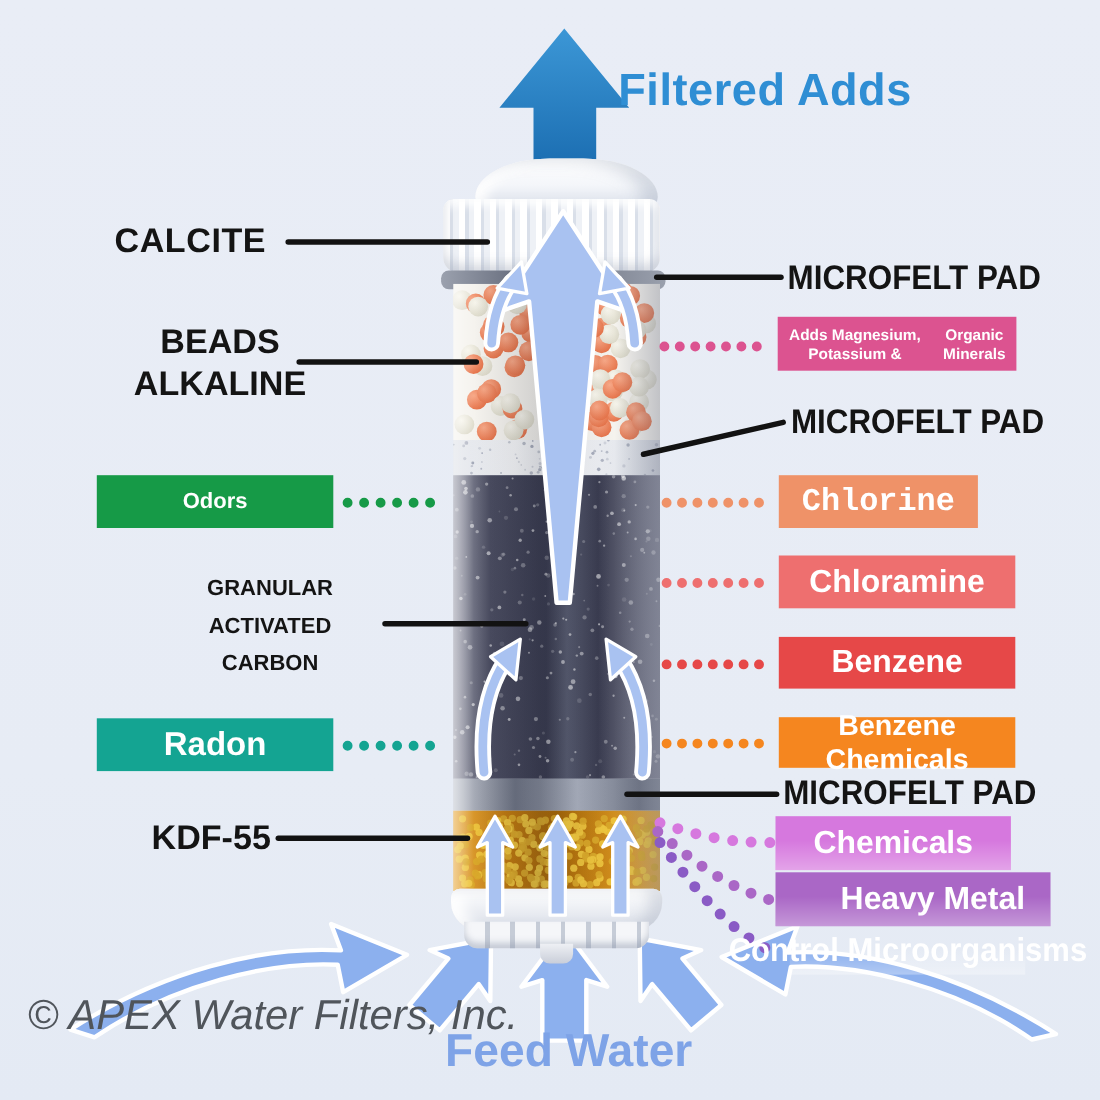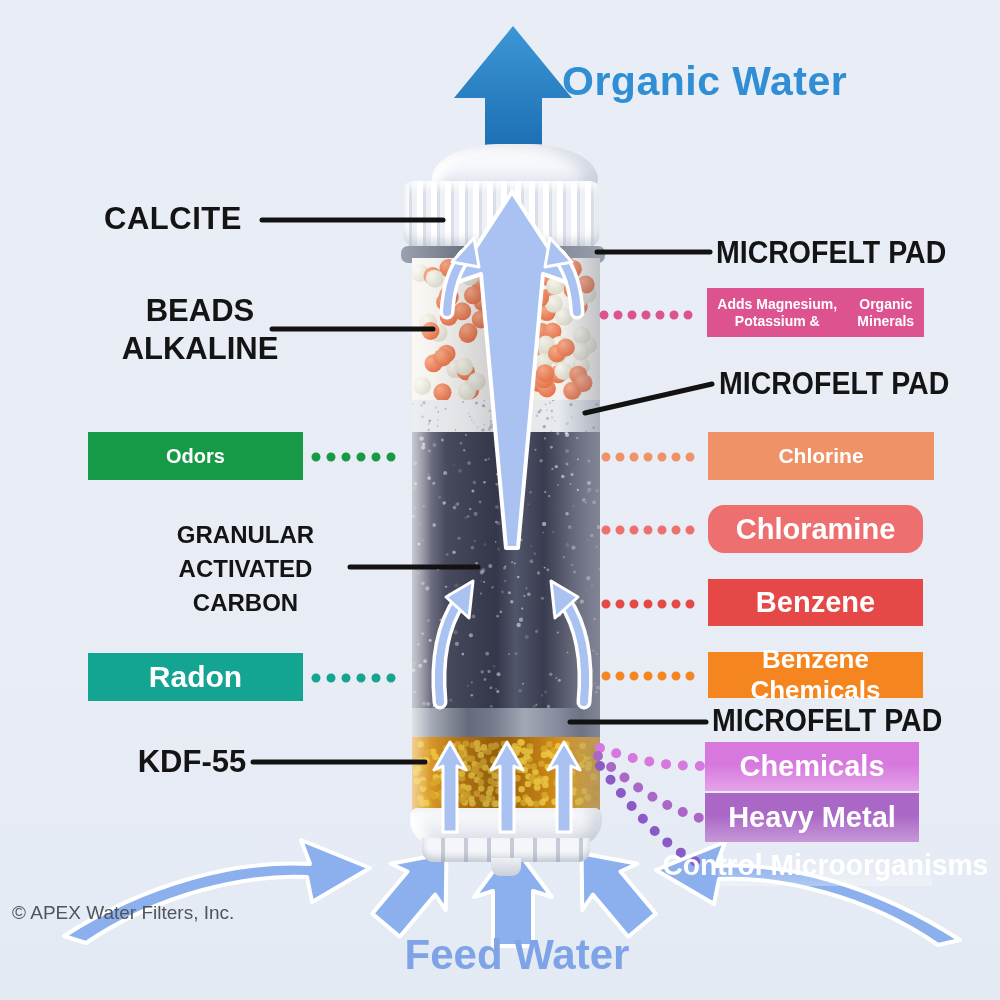--- a/index.html
+++ b/index.html
@@ -61,49 +61,49 @@
   #base-nub{
     left:491px;top:858px;width:30px;height:18px;
     background:linear-gradient(180deg,#eef0f4,#c9ced9);
     border-radius:0 0 9px 9px;
   }
 
   
   .lbl{position:absolute;font-weight:800;color:#141414;text-align:center;}
   #lbl-calcite{left:88px;top:201px;width:170px;font-size:31px;letter-spacing:.5px;}
   #lbl-alkaline{left:105px;top:292px;width:190px;font-size:31px;line-height:38px;}
-  #lbl-gac{left:148px;top:518px;width:195px;font-size:24px;line-height:34px;}
+  #lbl-gac{left:148px;top:518px;width:195px;font-size:20px;line-height:34px;}
   #lbl-kdf{left:128px;top:744px;width:128px;font-size:31px;}
   .mf{position:absolute;font-size:31px;font-weight:800;color:#141414;white-space:nowrap;
       transform:scaleX(.92);transform-origin:left center;}
   #mf1{left:716px;top:235px;}
   #mf2{left:719px;top:366px;}
   #mf3{left:712px;top:703px;}
 
   .box{position:absolute;display:flex;align-items:center;justify-content:center;
        color:#fff;font-weight:800;text-align:center;}
   #box-odors{left:88px;top:432px;width:215px;height:48px;font-size:20px;}
   #box-radon{left:88px;top:653px;width:215px;height:48px;font-size:30px;}
-  #box-chlorine{left:708px;top:432px;width:226px;height:48px;font-size:21px;}
+  #box-chlorine{left:708px;top:432px;width:181px;height:48px;font-size:29px;font-family:Liberation Mono, monospace;}
   #box-chloramine{left:708px;top:505px;width:215px;height:48px;font-size:29px;}
   #box-benzene{left:708px;top:579px;width:215px;height:47px;font-size:29px;}
   #box-organic{left:708px;top:652px;width:215px;height:46px;font-size:26px;}
   #box-bacteria{left:705px;top:742px;width:214px;height:49px;font-size:29px;}
   #box-heavy{left:705px;top:793px;width:214px;height:49px;font-size:29px;}
   #box-control{left:718px;top:844px;width:214px;height:42px;font-size:30px;}
   .glow{background-image:linear-gradient(180deg,rgba(255,255,255,0) 45%,rgba(255,255,255,.32) 100%);}
   #box-control .squeeze{display:inline-block;transform:scaleX(.94);white-space:nowrap;}
   #note-minerals{left:707px;top:288px;width:217px;height:49px;font-size:14px;font-weight:700;
        line-height:17px;}
 
   #title-filtered{position:absolute;left:562px;top:58px;font-size:41px;font-weight:800;
        color:#2f8ed4;white-space:nowrap;letter-spacing:.5px;}
   #title-feed{position:absolute;left:377px;top:931px;width:280px;text-align:center;
        font-size:42px;font-weight:800;color:#7ea3e7;white-space:nowrap;}
-  #copyright{position:absolute;left:12px;top:902px;font-size:19px;font-weight:400;color:#50555b;}
+  #copyright{position:absolute;left:25px;top:902px;font-size:38px;font-weight:400;color:#50555b;font-style:italic;}
 </style>
 </head>
 <body>
 
 <div id="stage">
 
   <svg id="svg-behind" width="1000" height="1000" viewBox="0 0 1000 1000">
     <defs>
       <linearGradient id="gTop" x1="0" y1="0" x2="0" y2="1">
         <stop offset="0" stop-color="#3c97d6"></stop>
@@ -876,21 +876,21 @@
       <path d="M606 457 L700 457" stroke="#ef9268" stroke-dasharray="0 14"></path>
       <path d="M606 530 L700 530" stroke="#ee6f6f" stroke-dasharray="0 14"></path>
       <path d="M606 604 L700 604" stroke="#e64848" stroke-dasharray="0 14"></path>
       <path d="M606 676 L700 676" stroke="#f5861f" stroke-dasharray="0 14"></path>
       <path d="M600 748 C640 762 668 766 700 766" stroke="#d678de" stroke-width="10" stroke-dasharray="0 17"></path>
       <path d="M598 756 C638 790 666 808 700 818" stroke="#aa67c6" stroke-width="10" stroke-dasharray="0 17"></path>
       <path d="M600 766 C632 808 660 844 700 864" stroke="#8a5bc5" stroke-width="10" stroke-dasharray="0 17"></path>
     </g>
   </svg>
 
-  <div id="title-filtered" class="overlay-label">Organic Water</div>
+  <div id="title-filtered" class="overlay-label">Filtered Adds</div>
   <div id="title-feed" class="overlay-label">Feed Water</div>
   <div id="copyright" class="overlay-label">© APEX Water Filters, Inc.</div>
 
   <div id="lbl-calcite" class="lbl overlay-label">CALCITE</div>
   <div id="lbl-alkaline" class="lbl overlay-label">
     <div>BEADS</div>
     <div>ALKALINE</div>
   </div>
   <div id="lbl-gac" class="lbl overlay-label">
     <div>GRANULAR</div>
@@ -901,23 +901,23 @@
   <div id="box-odors" class="box overlay-label" style="background-color: rgb(22, 154, 71);">Odors</div>
   <div id="box-radon" class="box overlay-label" style="background-color: rgb(20, 164, 146);">Radon</div>
 
   <div id="mf1" class="mf overlay-label">MICROFELT PAD</div>
   <div id="note-minerals" class="box overlay-label" style="background-color: rgb(220, 83, 144);">
     <div>Adds Magnesium, Potassium &amp;</div>
     <div>Organic Minerals</div>
   </div>
   <div id="mf2" class="mf overlay-label">MICROFELT PAD</div>
   <div id="box-chlorine" class="box overlay-label" style="background-color: rgb(239, 146, 104);">Chlorine</div>
-  <div id="box-chloramine" class="box overlay-label" style="background-color: rgb(238, 111, 111); border-radius: 16px;">Chloramine</div>
+  <div id="box-chloramine" class="box overlay-label" style="background-color: rgb(238, 111, 111);">Chloramine</div>
   <div id="box-benzene" class="box overlay-label" style="background-color: rgb(230, 72, 72);">Benzene</div>
   <div id="box-organic" class="box overlay-label" style="background-color: rgb(245, 134, 31);">Benzene Chemicals</div>
   <div id="mf3" class="mf overlay-label">MICROFELT PAD</div>
   <div id="box-bacteria" class="box glow overlay-label" style="background-color: rgb(214, 120, 222);">Chemicals</div>
-  <div id="box-heavy" class="box glow overlay-label" style="background-color: rgb(170, 103, 198);">Heavy Metal</div>
+  <div id="box-heavy" class="box glow overlay-label" style="background-color: rgb(170, 103, 198); padding-left: 36px;">Heavy Metal</div>
   <div id="box-control" class="box glow overlay-label">
     <span class="squeeze">Control Microorganisms</span>
   </div>
 
 </div>
 
 </body></html>

